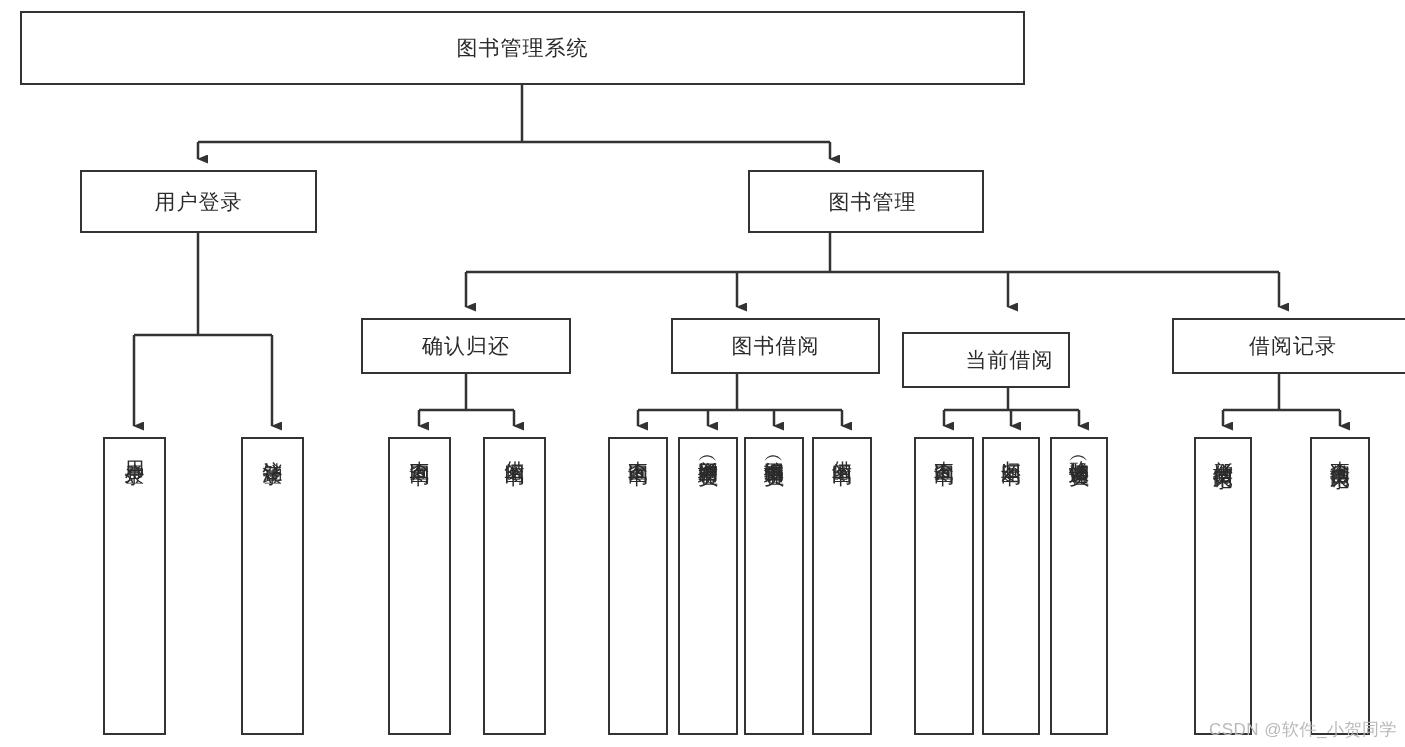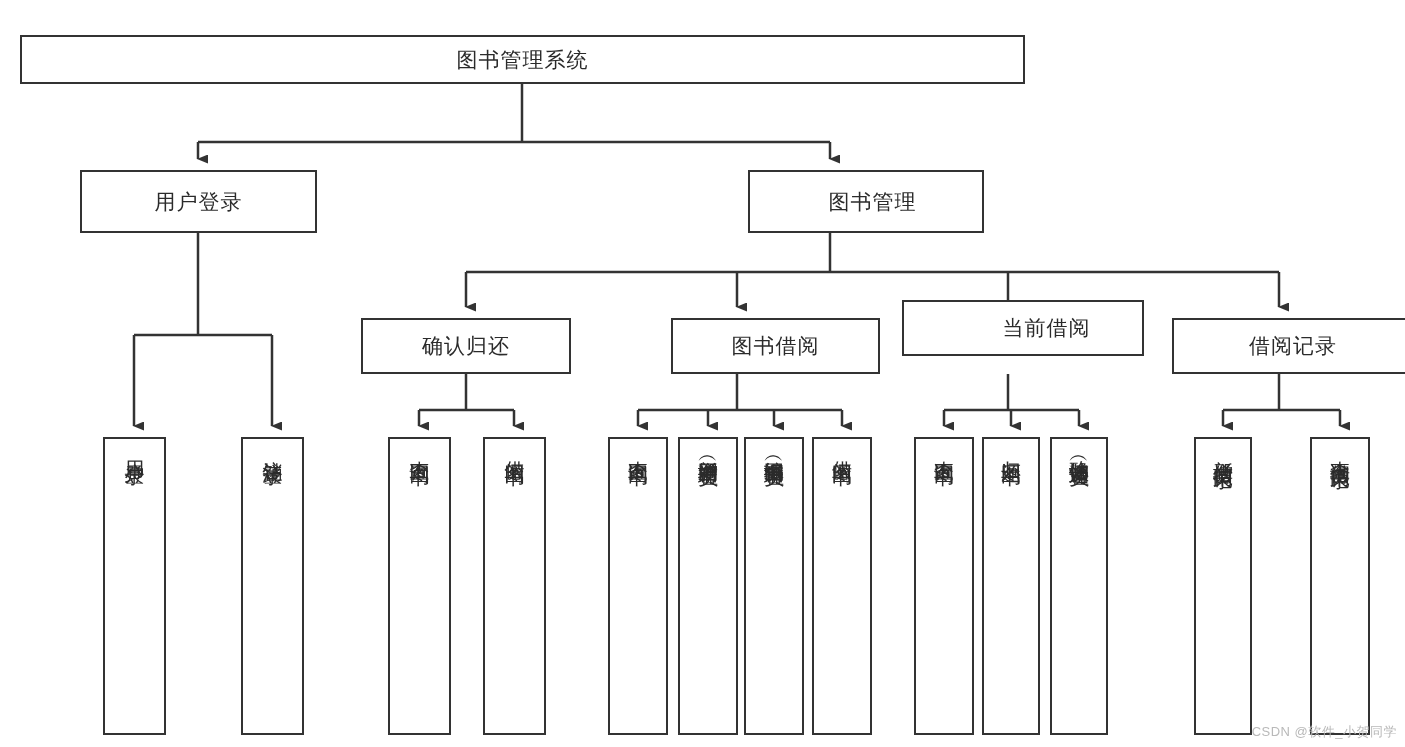--- a/index.html
+++ b/index.html
@@ -64,21 +64,21 @@
   }
   .conn-line {
     stroke: #333333;
     stroke-width: 2.5;
     fill: none;
   }
   .watermark {
     position: absolute;
     right: 8px;
     bottom: 6px;
-    font-size: 13px;
+    font-size: 17px;
     color: #b9b9b9;
     white-space: nowrap;
     letter-spacing: 0.5px;
   }
 </style>
 </head>
 <body>
 
 <div id="diagram-root">
 
@@ -119,36 +119,36 @@
         <line x1="1011" y1="410" x2="1011" y2="426" class="conn-line" marker-end="url(#arrowhead)"></line>
         <line x1="1079" y1="410" x2="1079" y2="426" class="conn-line" marker-end="url(#arrowhead)"></line>
         <line x1="1279" y1="374" x2="1279" y2="410" class="conn-line"></line>
         <line x1="1223" y1="410" x2="1340" y2="410" class="conn-line"></line>
         <line x1="1223" y1="410" x2="1223" y2="426" class="conn-line" marker-end="url(#arrowhead)"></line>
         <line x1="1340" y1="410" x2="1340" y2="426" class="conn-line" marker-end="url(#arrowhead)"></line>
       </g>
   </svg>
 
   <div id="nodes-layer">
-      <div class="node-box level0" style="left: 20px; top: 11px; width: 1005px; height: 49px; margin-top: 24px;">
+      <div class="node-box level0" style="left: 20px; top: 11px; width: 1005px; height: 74px;">
         <span class="node-label-h">图书管理系统</span>
       </div>
       <div class="node-box level1" style="left: 80px; top: 170px; width: 237px; height: 63px;">
         <span class="node-label-h">用户登录</span>
       </div>
       <div class="node-box level1" style="left: 748px; top: 170px; width: 236px; height: 63px; padding-left: 13px;">
         <span class="node-label-h">图书管理</span>
       </div>
       <div class="node-box level2" style="left: 361px; top: 318px; width: 210px; height: 56px;">
         <span class="node-label-h">确认归还</span>
       </div>
       <div class="node-box level2" style="left: 632px; top: 318px; width: 209px; height: 56px; margin-left: 39px;">
         <span class="node-label-h">图书借阅</span>
       </div>
-      <div class="node-box level2" style="left: 902px; top: 300px; width: 242px; height: 56px; padding-left: 47px;">
+      <div class="node-box level2" style="left: 902px; top: 332px; width: 168px; height: 56px; padding-left: 47px;">
         <span class="node-label-h">当前借阅</span>
       </div>
       <div class="node-box level2" style="left: 1172px; top: 318px; width: 242px; height: 56px;">
         <span class="node-label-h">借阅记录</span>
       </div>
       <div class="node-box leaf" style="left: 103px; top: 437px; width: 63px; height: 298px;">
         <span class="node-label-v">用户登录</span>
       </div>
       <div class="node-box leaf" style="left: 241px; top: 437px; width: 63px; height: 298px;">
         <span class="node-label-v">注销登录</span>

